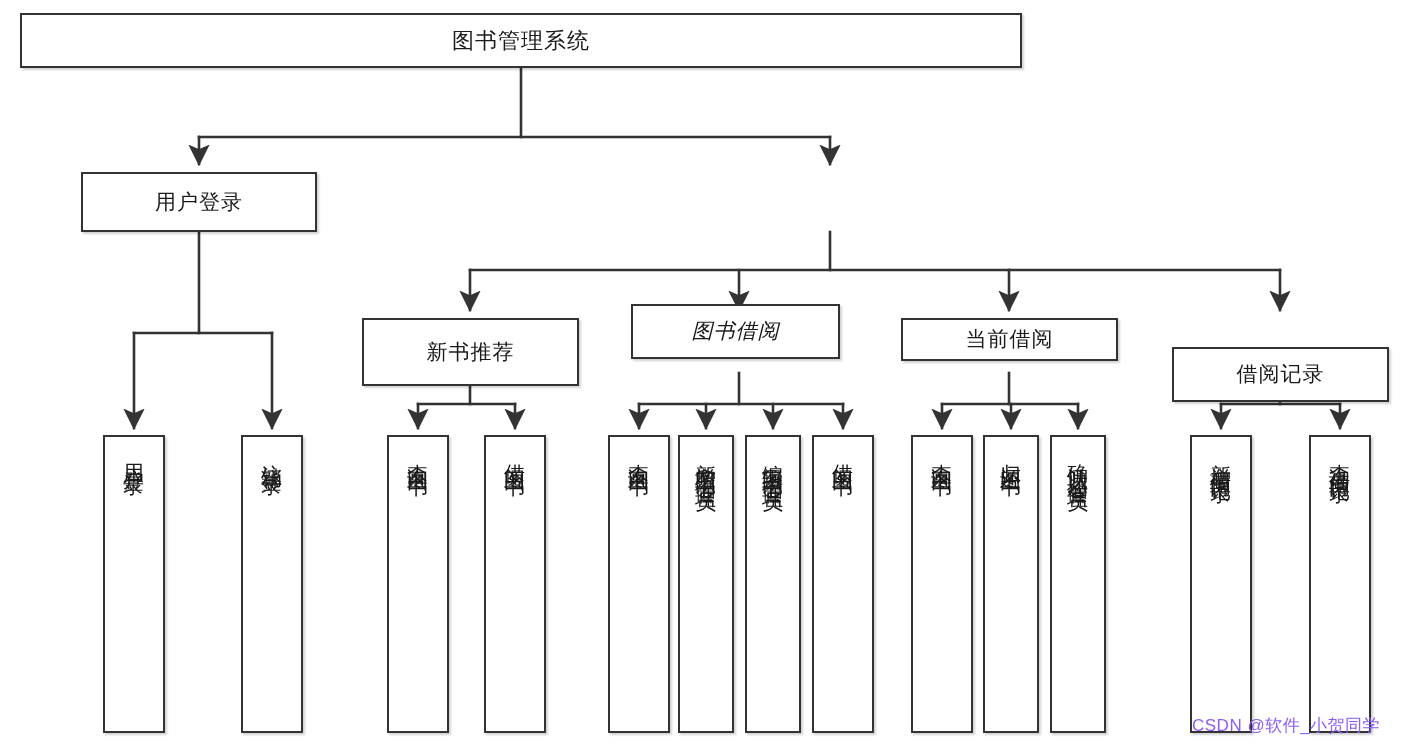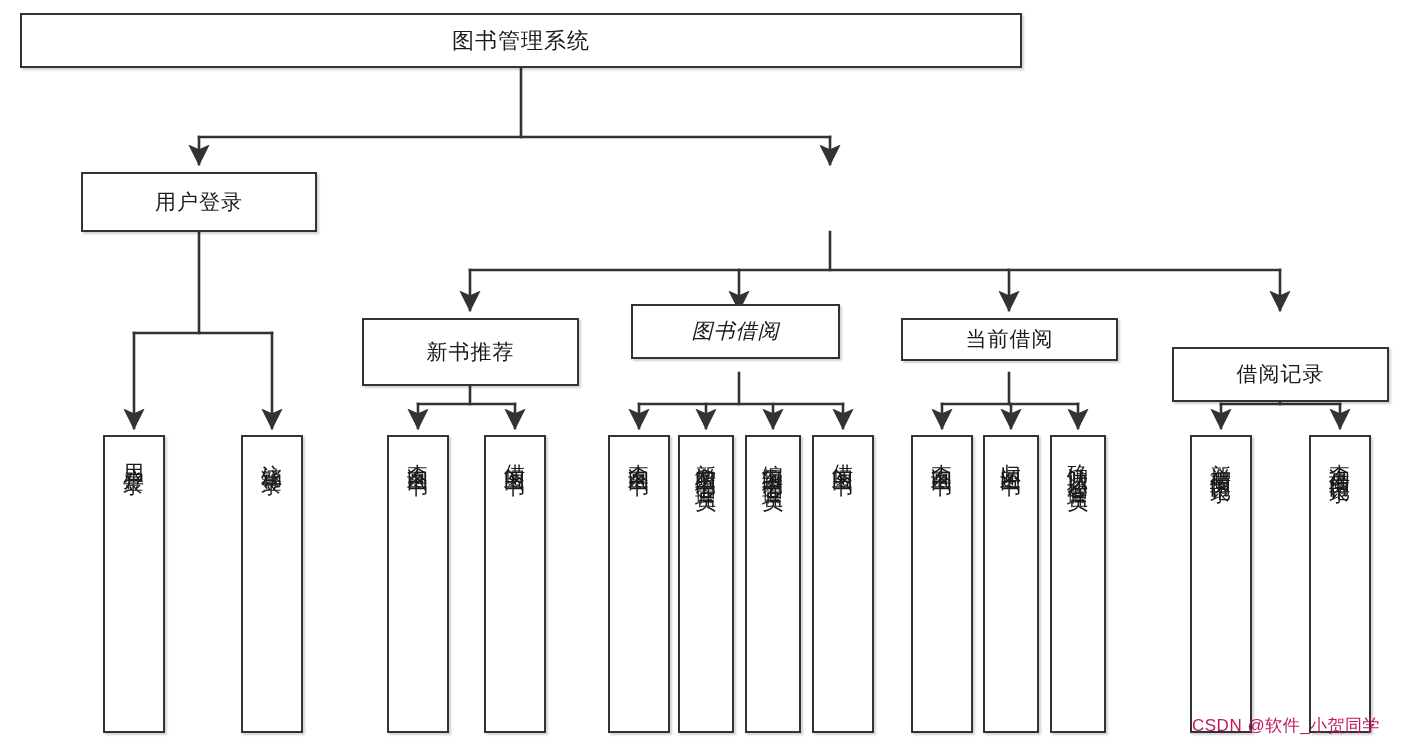--- a/index.html
+++ b/index.html
@@ -55,21 +55,21 @@
     writing-mode: vertical-rl;
     text-orientation: upright;
     font-size: 21px;
     letter-spacing: 4px;
     line-height: 1.1;
     white-space: nowrap;
   }
   .watermark {
     position: absolute;
     font-size: 17px;
-    color: #be185d;
+    color: #8b5cf6;
     letter-spacing: 0.5px;
     white-space: nowrap;
     z-index: 5;
   }
 </style>
 </head>
 <body>
 
 <div id="canvas">
 

